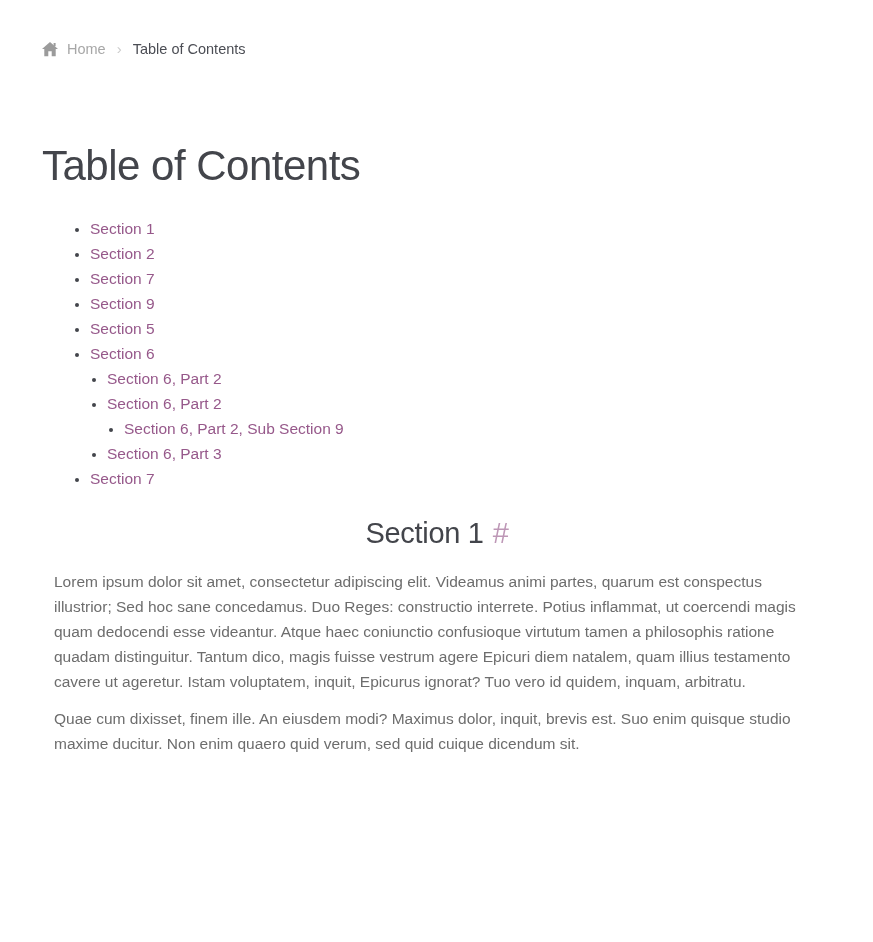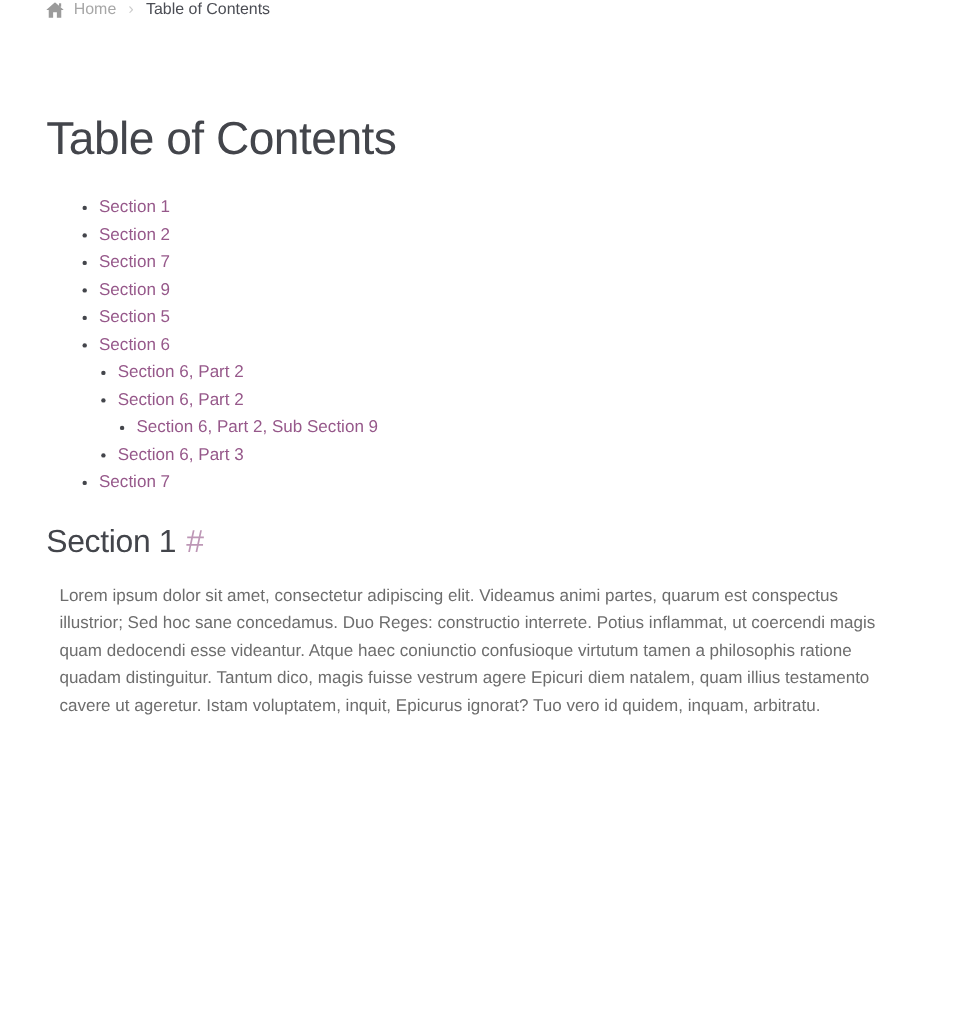--- a/index.html
+++ b/index.html
@@ -5,20 +5,21 @@
   html, body {
     margin: 0;
     padding: 0;
     background: #ffffff;
     font-family: "Liberation Sans", "DejaVu Sans", sans-serif;
     color: #6d6d6d;
   }
   .page {
     width: 790px;
     margin-left: 42px;
+    padding-top: 40px;
   }
 
   
   .breadcrumb {
     display: flex;
     align-items: center;
     font-size: 14.5px;
     line-height: 18px;
     color: #a7a7a7;
   }
@@ -76,20 +77,21 @@
   }
 
   
   .content-section h2 {
     font-size: 29px;
     font-weight: 300;
     color: #43454b;
     line-height: 1.2;
     margin: 74px 0 18px 0;
     letter-spacing: -0.3px;
+    text-align: center;
   }
   .content-section--first h2 {
     margin-top: 25px;
   }
   a.section-anchor {
     color: #96588a;
     opacity: 0.62;
     text-decoration: none;
     margin-left: 9px;
   }
@@ -160,15 +162,16 @@
   </ul>
 
   <div class="content-section content-section--first">
     <h2>
       <span>Section 1</span><a href="#" class="section-anchor">#</a>
     </h2>
     <p>Lorem ipsum dolor sit amet, consectetur adipiscing elit. Videamus animi partes, quarum est conspectus illustrior; Sed hoc sane concedamus. Duo Reges: constructio interrete. Potius inflammat, ut coercendi magis quam dedocendi esse videantur. Atque haec coniunctio confusioque virtutum tamen a philosophis ratione quadam distinguitur. Tantum dico, magis fuisse vestrum agere Epicuri diem natalem, quam illius testamento cavere ut ageretur. Istam voluptatem, inquit, Epicurus ignorat? Tuo vero id quidem, inquam, arbitratu.</p>
   </div>
 
   <div class="content-section">
+    <p>Quae cum dixisset, finem ille. An eiusdem modi? Maximus dolor, inquit, brevis est. Suo enim quisque studio maxime ducitur. Non enim quaero quid verum, sed quid cuique dicendum sit.</p>
   </div>
 
 </div>
 
 </body></html>

